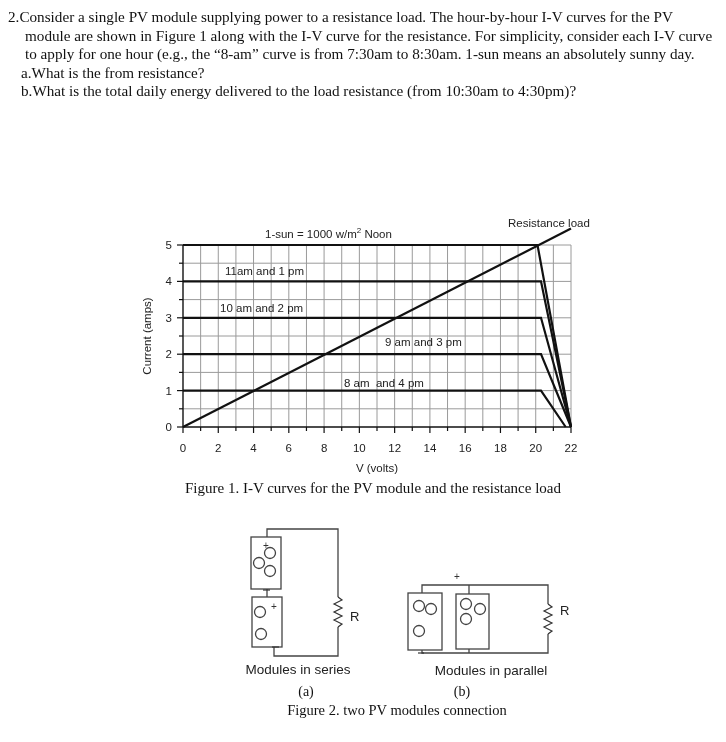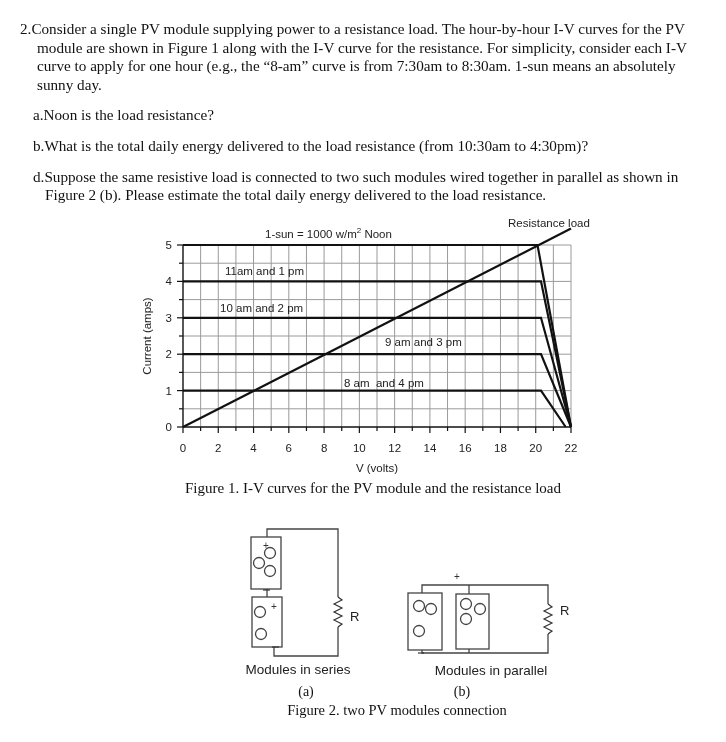--- a/index.html
+++ b/index.html
@@ -1,32 +1,31 @@
 <!DOCTYPE html>
 <html><head>
 <meta charset="utf-8">
 <style>
   html, body { margin:0; padding:0; background:#ffffff; }
   body { width:726px; height:742px; position:relative; overflow:hidden; font-family:"Liberation Serif", serif; color:#111; }
   .q { position:absolute; left:8px; top:8px; width:712px; font-size:15.2px; line-height:18.6px; }
-  .q p { margin:12px; }
+  .q p { margin:0; }
   .q .hang { padding-left:17px; text-indent:-17px; }
   .q .sub { padding-left:25px; text-indent:-12px; }
   svg text.sans { font-family:"Liberation Sans", sans-serif; }
   svg text.serif { font-family:"Liberation Serif", serif; }
   .fig { position:absolute; left:0; top:0; }
 </style>
 </head>
 <body>
 
 <div class="q">
   <p class="hang"><span>2.</span><span>Consider a single PV module supplying power to a resistance load. The hour-by-hour I-V curves for the PV module are shown in Figure 1 along with the I-V curve for the resistance. For simplicity, consider each I-V curve to apply for one hour (e.g., the “8-am” curve is from 7:30am to 8:30am. 1-sun means an absolutely sunny day.</span></p>
-  <p class="sub"><span>a.</span><span>Noon is the load resistance?</span></p>
+  <p class="sub"><span>a.</span><span>What is the from resistance?</span></p>
   <p class="sub"><span>b.</span><span>What is the total daily energy delivered to the load resistance (from 10:30am to 4:30pm)?</span></p>
-  <p class="sub"><span>d.</span><span>Suppose the same resistive load is connected to two such modules wired together in parallel as shown in Figure 2 (b). Please estimate the total daily energy delivered to the load resistance.</span></p>
 </div>
 
 <svg class="fig" width="726" height="742" viewBox="0 0 726 742">
 
   <g>
     <g id="grid" stroke="#9a9a9a" stroke-width="1">
         <line x1="200.63636363636363" y1="245" x2="200.63636363636363" y2="427"></line>
         <line x1="218.27272727272728" y1="245" x2="218.27272727272728" y2="427"></line>
         <line x1="235.9090909090909" y1="245" x2="235.9090909090909" y2="427"></line>
         <line x1="253.54545454545456" y1="245" x2="253.54545454545456" y2="427"></line>

